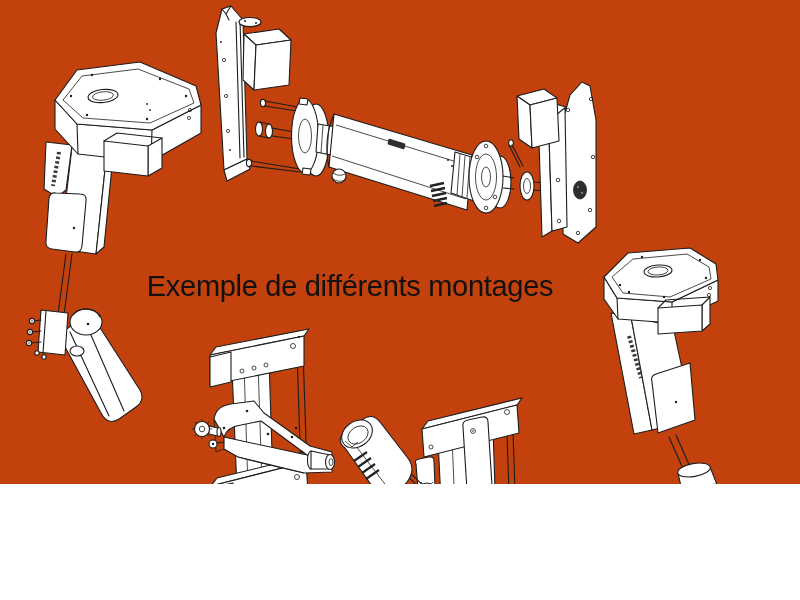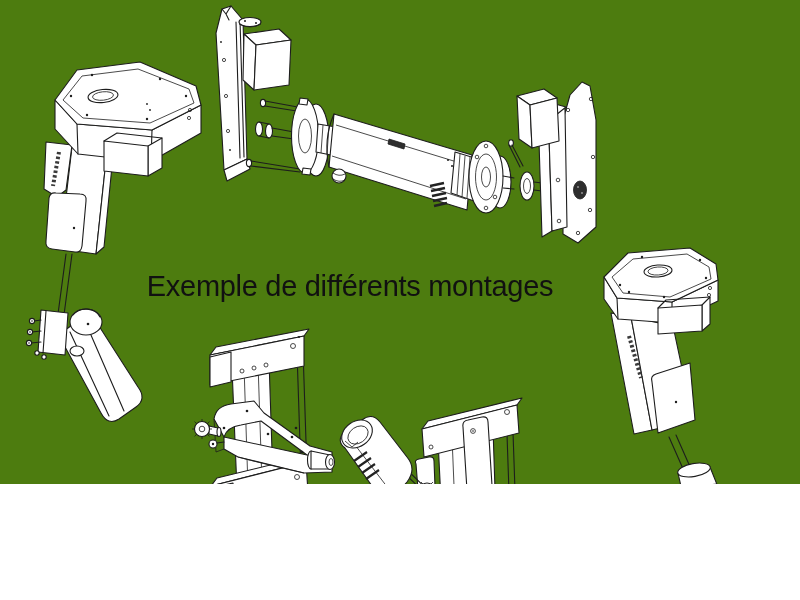--- a/index.html
+++ b/index.html
@@ -1,17 +1,17 @@
 <!DOCTYPE html>
 <html><head>
 <meta charset="utf-8">
 <style>
   html,body{margin:0;padding:0;background:#ffffff;}
   .canvas{
-    position:relative;width:800px;height:484px;background:#4d7c0f;
+    position:relative;width:800px;height:484px;background:#c2410c;
     font-family:"Liberation Sans", sans-serif;overflow:hidden;
   }
   .caption{
     position:absolute;left:138px;top:270px;width:424px;text-align:center;
     font-size:29px;letter-spacing:-0.3px;color:#111111;white-space:nowrap;
   }
   svg{position:absolute;left:0;top:0;}
   .ln{fill:none;stroke:#1d1d1d;stroke-width:1.1;stroke-linecap:round;stroke-linejoin:round;}
   .fw{fill:#ffffff;stroke:#1d1d1d;stroke-width:1.1;stroke-linejoin:round;}
   .dk{fill:#2e2e2e;stroke:#1d1d1d;stroke-width:0.8;}

